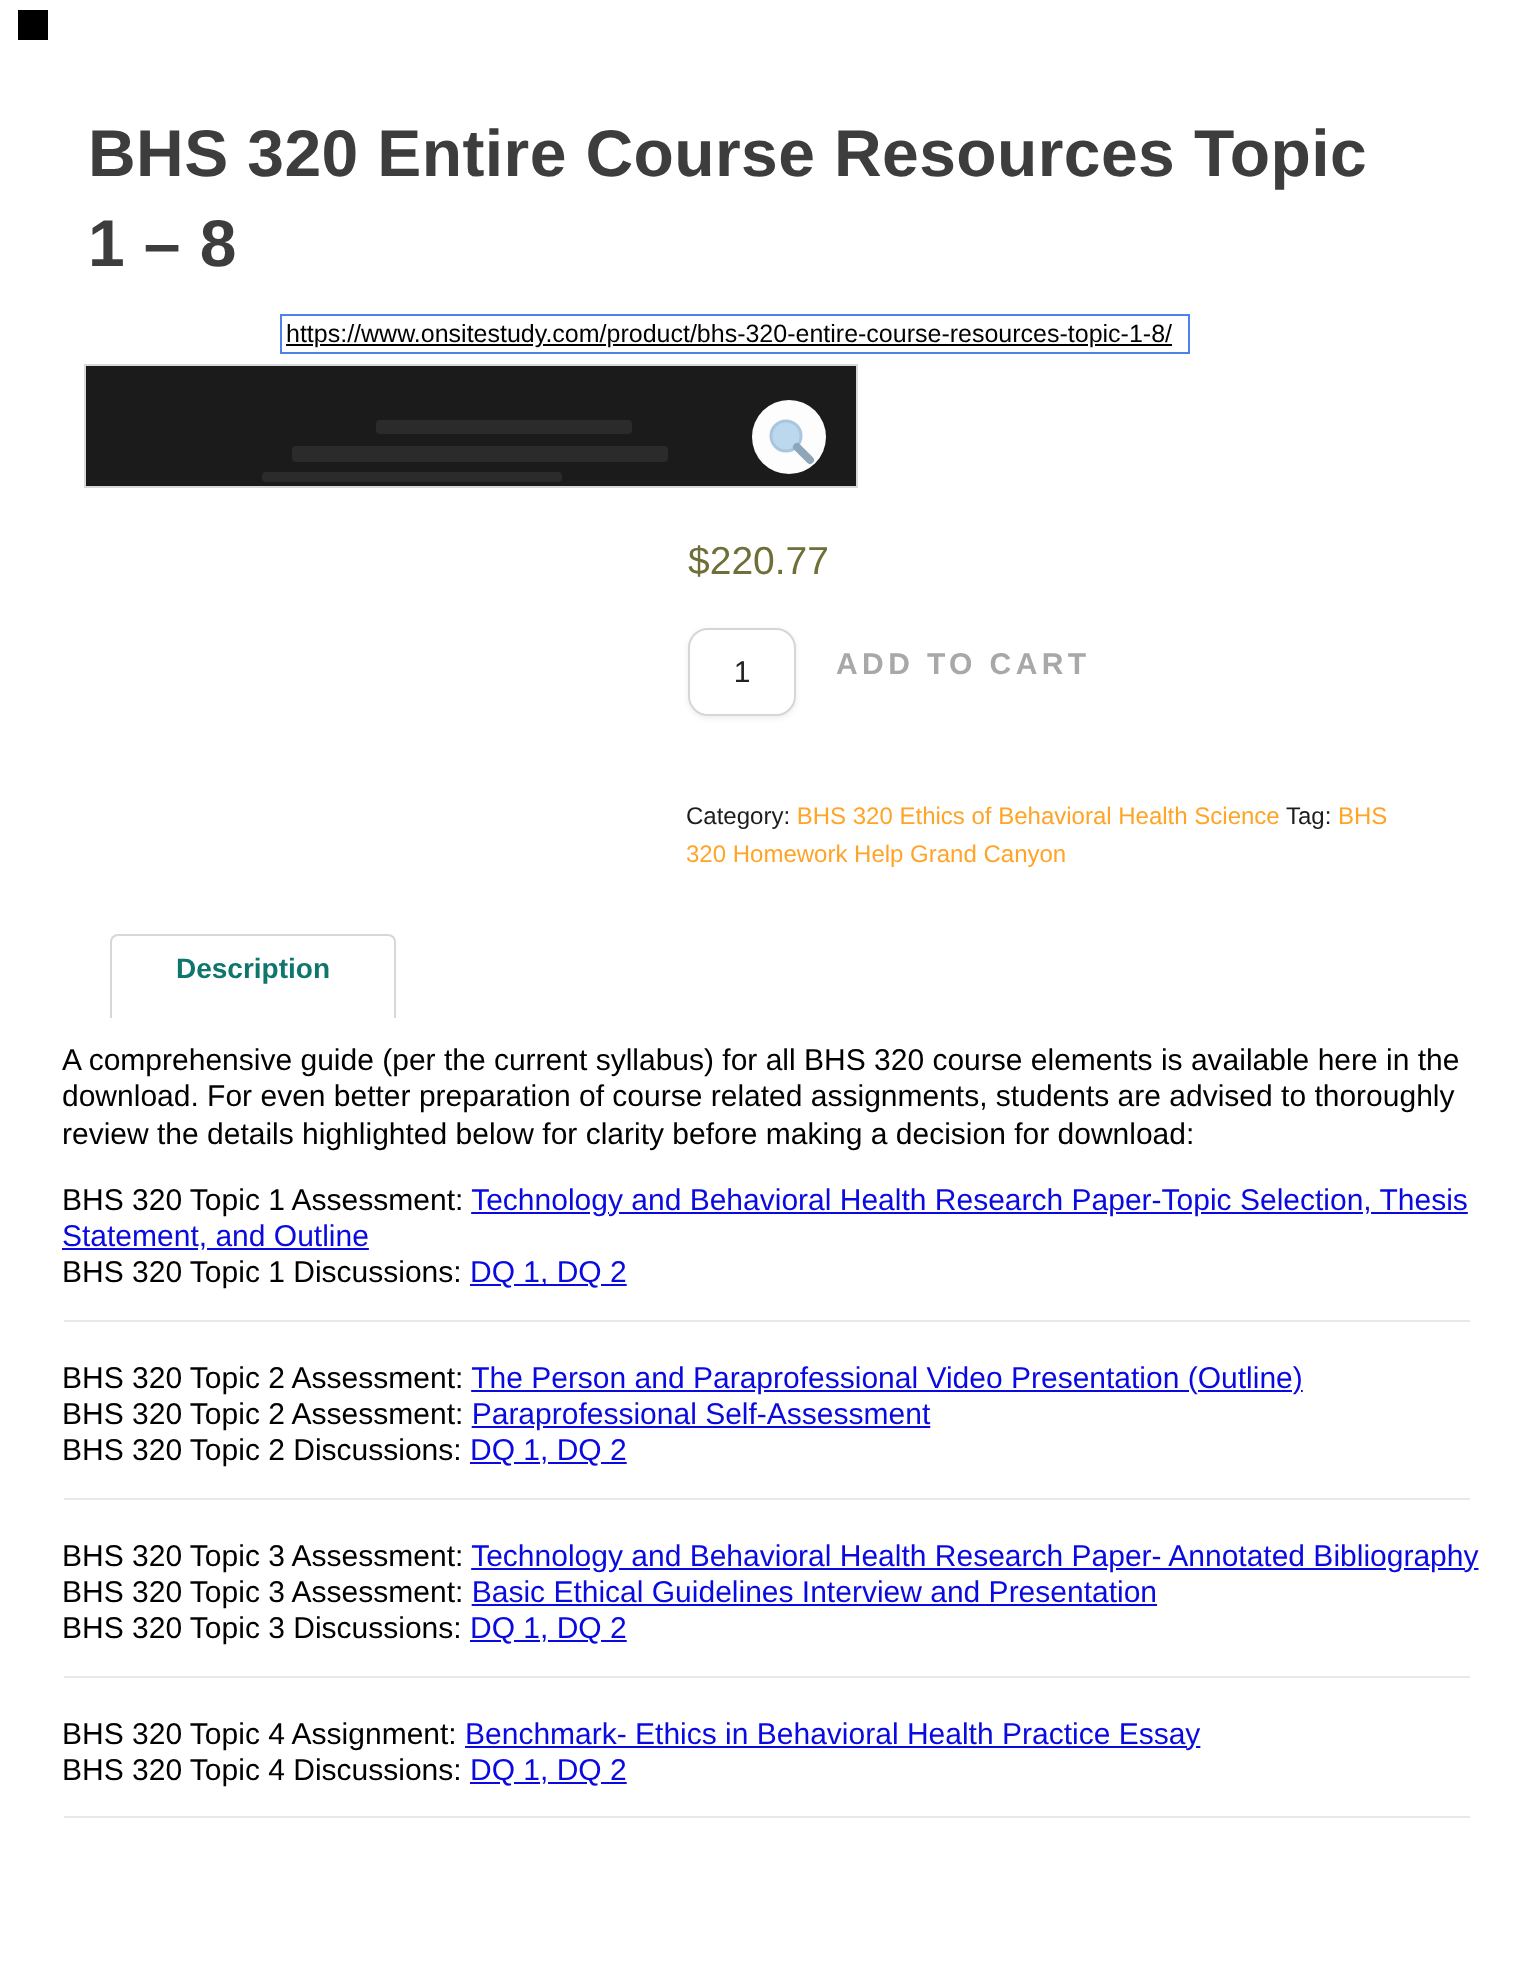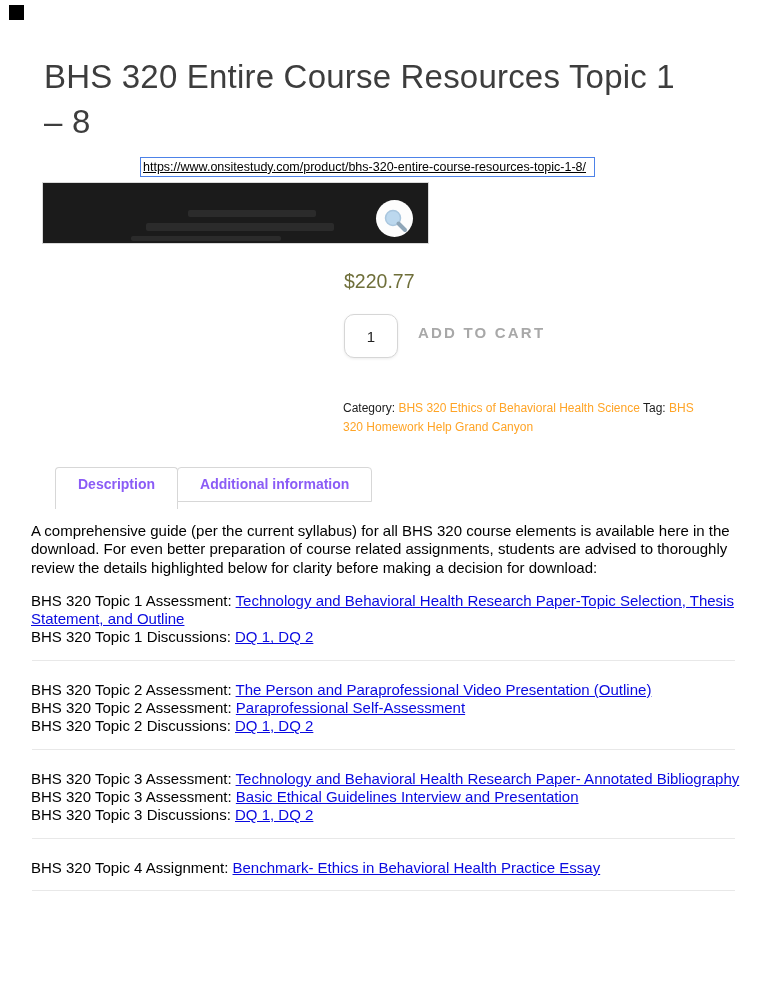--- a/index.html
+++ b/index.html
@@ -23,21 +23,21 @@
     width: 15px; height: 15px;
     background: #000;
   }
 
   
   .page-title {
     left: 44px; top: 54px;
     width: 655px;
     margin: 0;
     font-size: 33px;
-    font-weight: normal;
+    font-weight: bold;
     line-height: 45px;
     color: #3d3d3d;
     letter-spacing: 0.2px;
   }
 
   
   .url-row { left: 140px; top: 157px; }
   .url-link {
     display: inline-block;
     font-size: 12.5px;
@@ -124,24 +124,24 @@
   
   .tabs {
     left: 55px; top: 467px;
     display: flex;
     align-items: flex-start;
   }
   .tab {
     border: 1px solid #d7d7d7;
     border-radius: 4px 4px 0 0;
     background: #fff;
-    padding: 8px 22px 9px;
+    padding: 8px 32px 9px;
     font-size: 14px;
     font-weight: bold;
-    color: #8b5cf6;
+    color: #0f766e;
     cursor: pointer;
     margin-right: -1px;
   }
   .tab.active {
     padding-bottom: 17px;
     border-bottom: none;
   }
 
   
   .content {
@@ -197,21 +197,20 @@
 
 <p class="abs meta">
   <span>Category:</span>
   <a href="#">BHS 320 Ethics of Behavioral Health Science</a>
   <span>Tag:</span>
   <a href="#">BHS 320 Homework Help Grand Canyon</a>
 </p>
 
 <div class="abs tabs">
   <div class="tab active">Description</div>
-  <div class="tab">Additional information</div>
 </div>
 
 <div class="abs content">
   <p class="intro">A comprehensive guide (per the current syllabus) for all BHS 320 course elements is available here in the download. For even better preparation of course related assignments, students are advised to thoroughly review the details highlighted below for clarity before making a decision for download:</p>
 
   <div class="topic-block">
     <p>
       <span>BHS 320 Topic 1 Assessment:</span>
       <a href="#">Technology and Behavioral Health Research Paper-Topic  Selection, Thesis Statement, and Outline</a>
     </p>
@@ -255,16 +254,20 @@
     </p>
   </div>
 
   <hr>
 
   <div class="topic-block">
     <p>
       <span>BHS 320 Topic 4 Assignment:</span>
       <a href="#">Benchmark- Ethics in Behavioral Health Practice Essay</a>
     </p>
+    <p>
+      <span>BHS 320 Topic 4 Discussions:</span>
+      <a href="#">DQ 1, DQ 2</a>
+    </p>
   </div>
 
   <hr>
 </div>
 
 </body></html>

